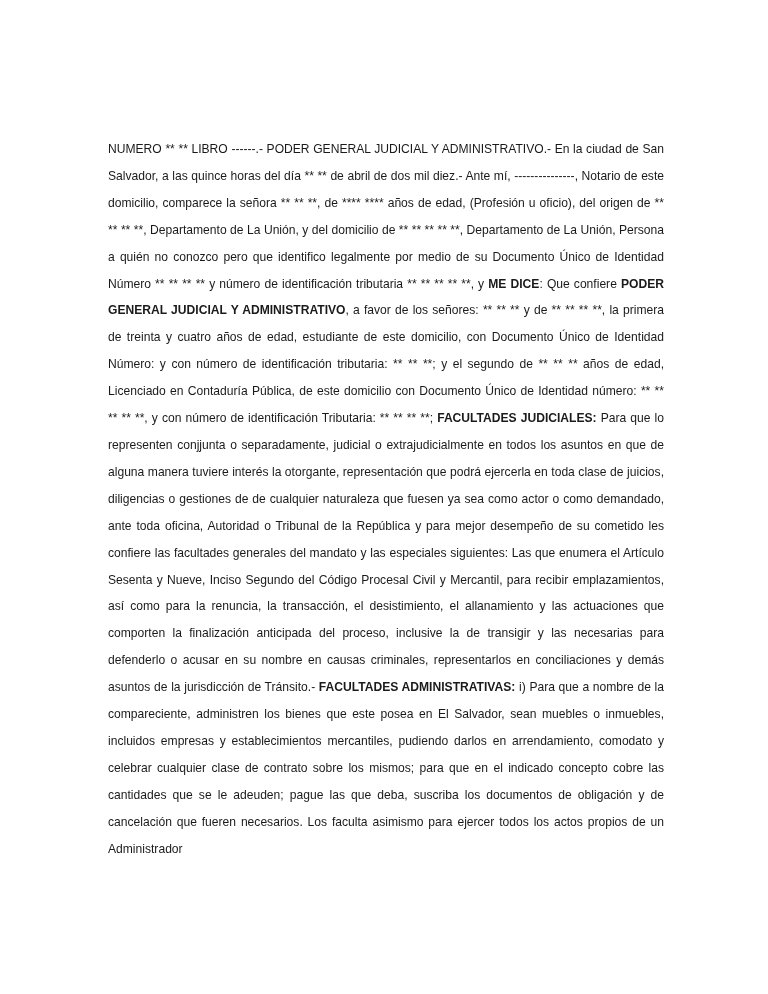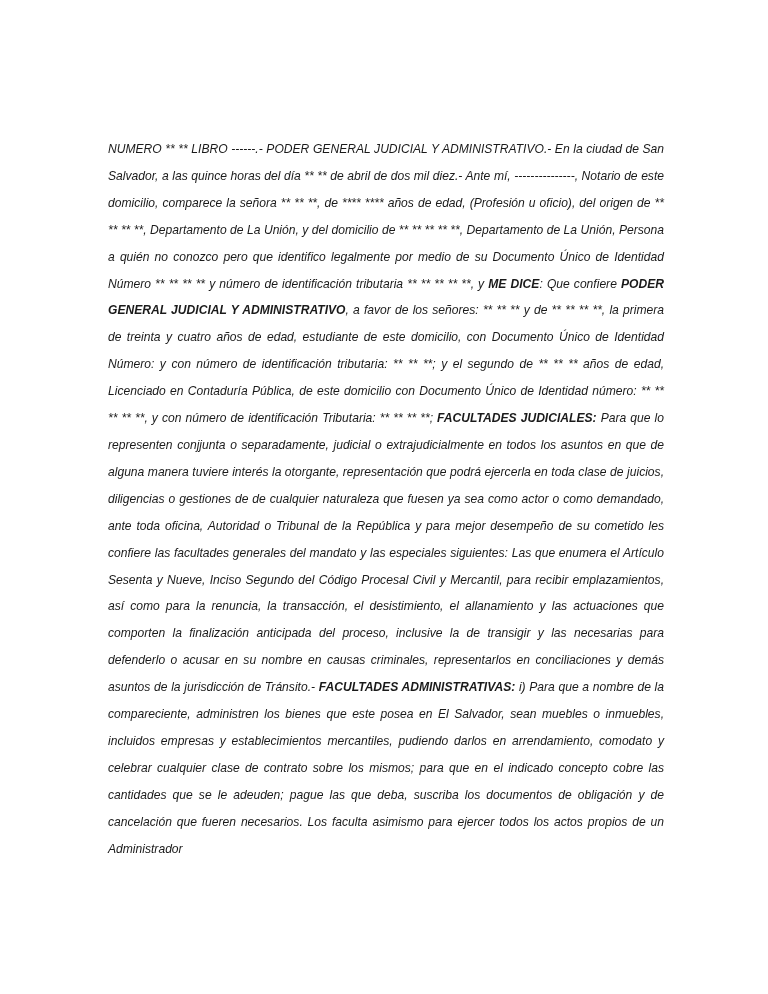--- a/index.html
+++ b/index.html
@@ -14,21 +14,20 @@
     font-family: "Liberation Sans", sans-serif;
     color: #1a1a1a;
     -webkit-font-smoothing: antialiased;
   }
   .page {
     position: relative;
     width: 768px;
     height: 994px;
     background: #ffffff;
     box-sizing: border-box;
-    font-style: italic;
   }
   .doc-body {
     position: absolute;
     left: 108px;
     top: 136px;
     width: 556px;
   }
   .para {
     margin: 0;
     text-align: justify;

